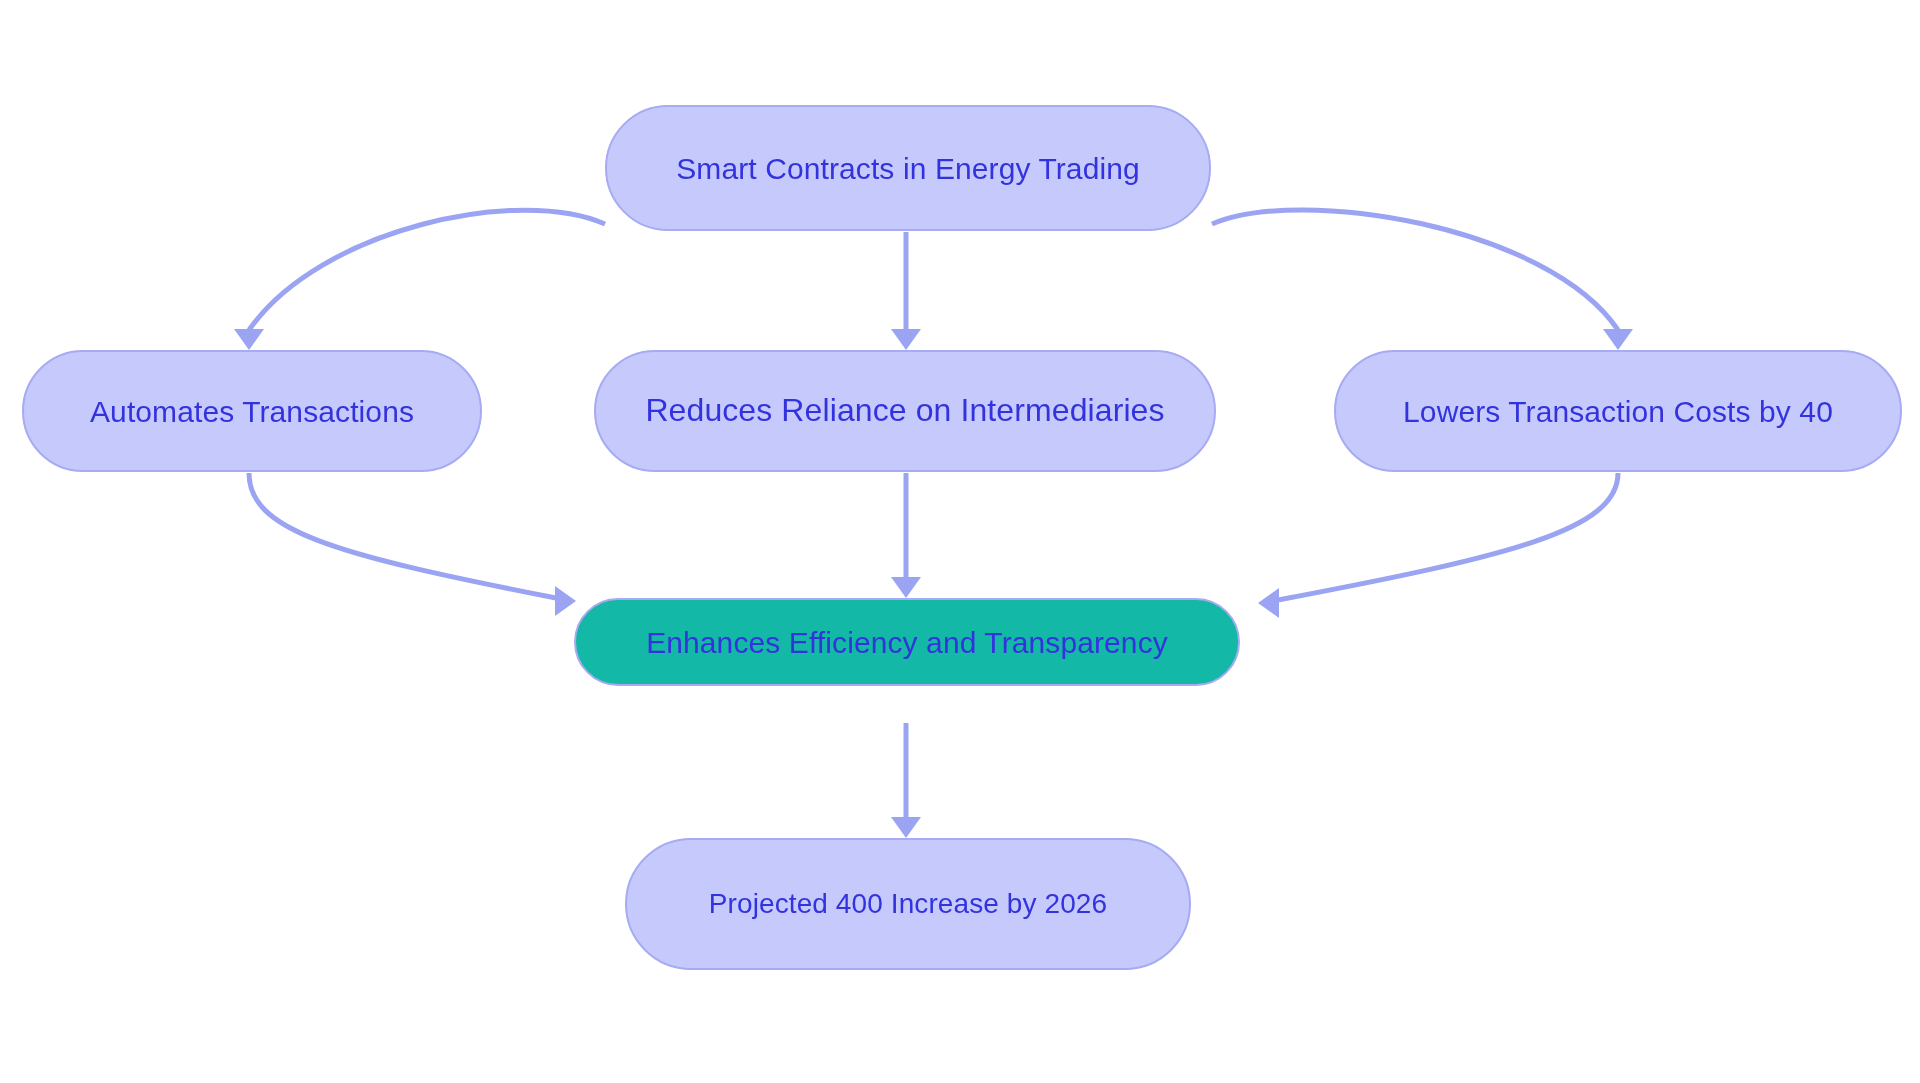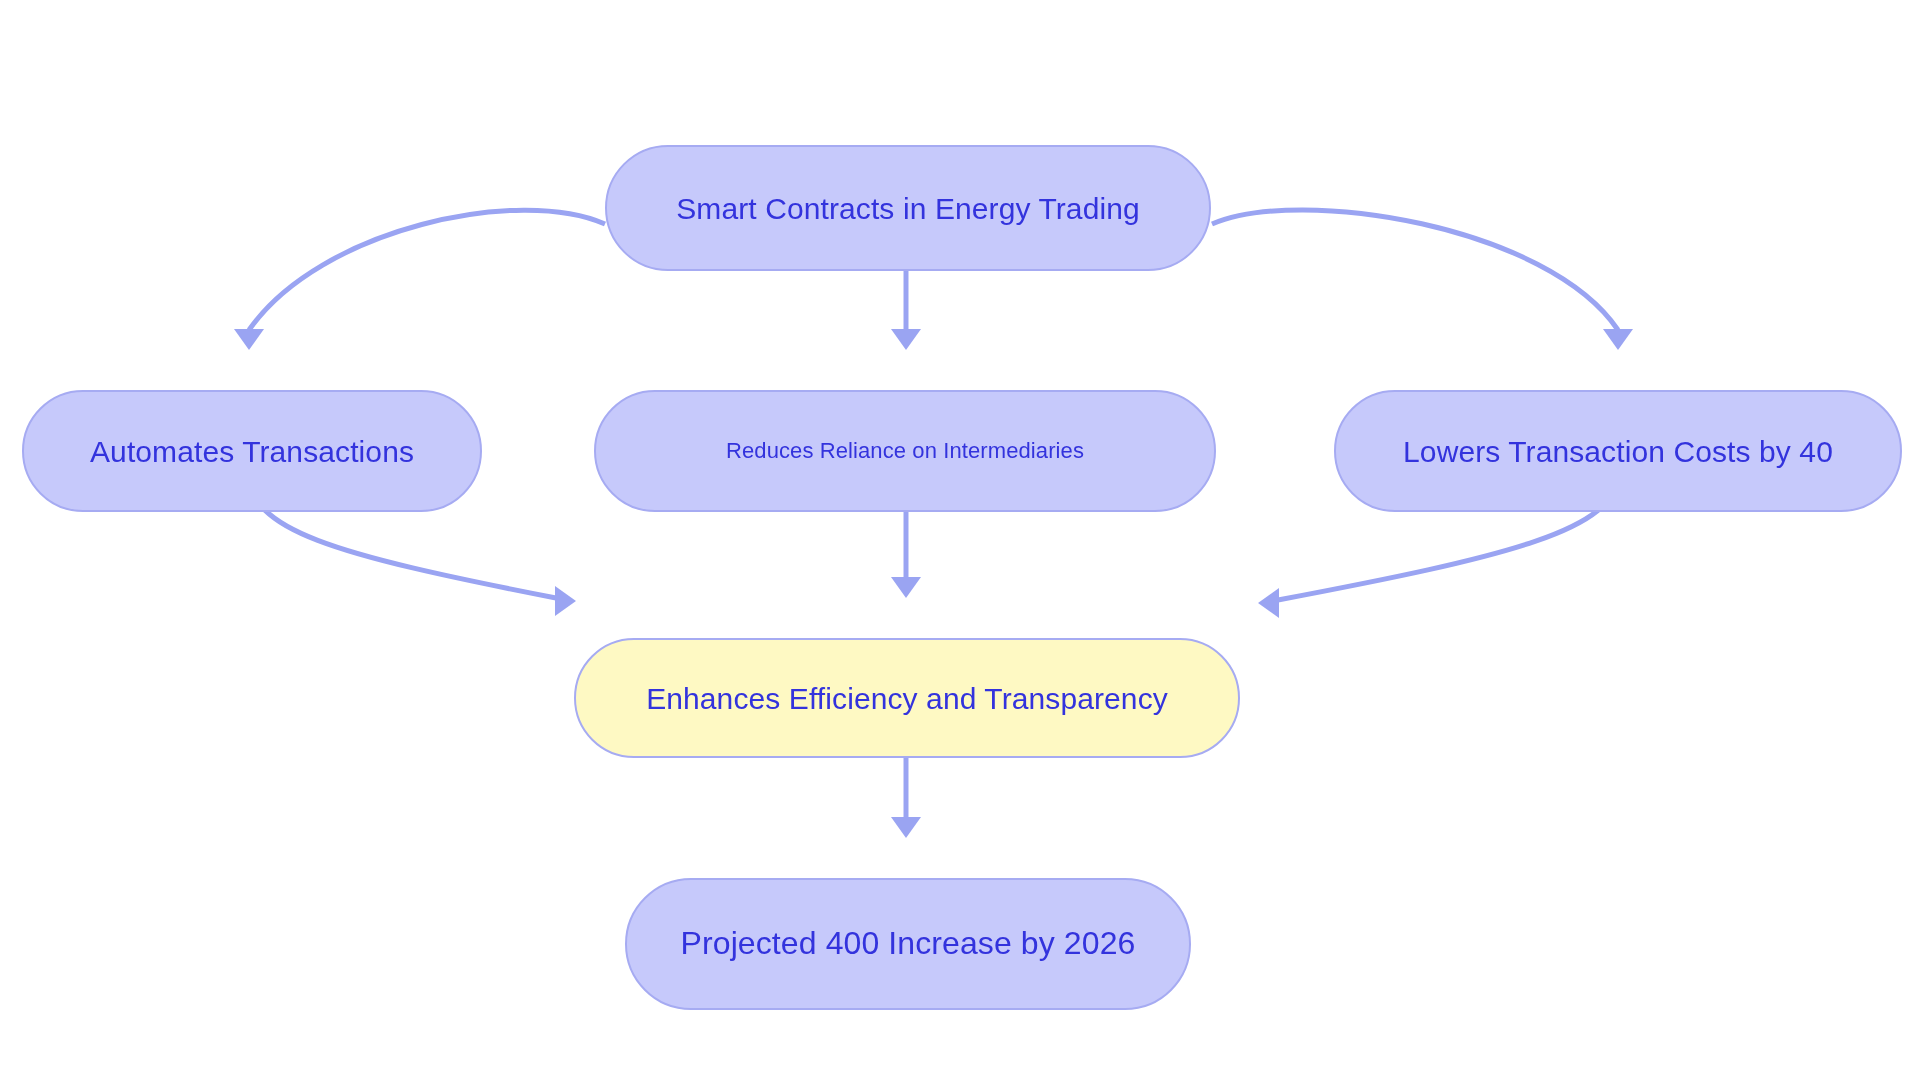--- a/index.html
+++ b/index.html
@@ -28,21 +28,20 @@
     position: absolute;
     box-sizing: border-box;
     display: flex;
     align-items: center;
     justify-content: center;
     border-style: solid;
     border-width: 2px;
     text-align: center;
     white-space: nowrap;
     z-index: 2;
-    margin-top: 40px;
   }
   .node-label {
     font-family: "Liberation Sans", sans-serif;
     font-weight: 400;
     letter-spacing: 0.1px;
     line-height: 1.1;
     padding: 0 24px;
   }
 </style>
 </head>
@@ -68,29 +67,29 @@
     </svg>
 
   <div class="node" style="left: 605px; top: 105px; width: 606px; height: 126px; background: rgb(198, 201, 251); border-color: rgb(166, 171, 242); border-radius: 63px; color: rgb(51, 51, 221); font-size: 30px;">
     <span class="node-label">Smart Contracts in Energy Trading</span>
   </div>
 
   <div class="node" style="left: 22px; top: 350px; width: 460px; height: 122px; background: rgb(198, 201, 251); border-color: rgb(166, 171, 242); border-radius: 61px; color: rgb(51, 51, 221); font-size: 30px;">
     <span class="node-label">Automates Transactions</span>
   </div>
 
-  <div class="node" style="left: 594px; top: 350px; width: 622px; height: 122px; background: rgb(198, 201, 251); border-color: rgb(166, 171, 242); border-radius: 61px; color: rgb(51, 51, 221); font-size: 22px;">
+  <div class="node" style="left: 594px; top: 350px; width: 622px; height: 122px; background: rgb(198, 201, 251); border-color: rgb(166, 171, 242); border-radius: 61px; color: rgb(51, 51, 221); font-size: 32px;">
     <span class="node-label">Reduces Reliance on Intermediaries</span>
   </div>
 
   <div class="node" style="left: 1334px; top: 350px; width: 568px; height: 122px; background: rgb(198, 201, 251); border-color: rgb(166, 171, 242); border-radius: 61px; color: rgb(51, 51, 221); font-size: 30px;">
     <span class="node-label">Lowers Transaction Costs by 40</span>
   </div>
 
-  <div class="node" style="left: 574px; top: 598px; width: 666px; height: 120px; background: #fef9c3; border-color: rgb(166, 171, 242); border-radius: 62px; color: rgb(51, 51, 221); font-size: 30px;">
+  <div class="node" style="left: 574px; top: 598px; width: 666px; height: 88px; background: #14b8a6; border-color: rgb(166, 171, 242); border-radius: 62px; color: rgb(51, 51, 221); font-size: 30px;">
     <span class="node-label">Enhances Efficiency and Transparency</span>
   </div>
 
-  <div class="node" style="left: 625px; top: 838px; width: 566px; height: 132px; background: rgb(198, 201, 251); border-color: rgb(166, 171, 242); border-radius: 66px; color: rgb(51, 51, 221); font-size: 32px;">
+  <div class="node" style="left: 625px; top: 838px; width: 566px; height: 132px; background: rgb(198, 201, 251); border-color: rgb(166, 171, 242); border-radius: 66px; color: rgb(51, 51, 221); font-size: 28px;">
     <span class="node-label">Projected 400 Increase by 2026</span>
   </div>
 
 </div>
 
 </body></html>

